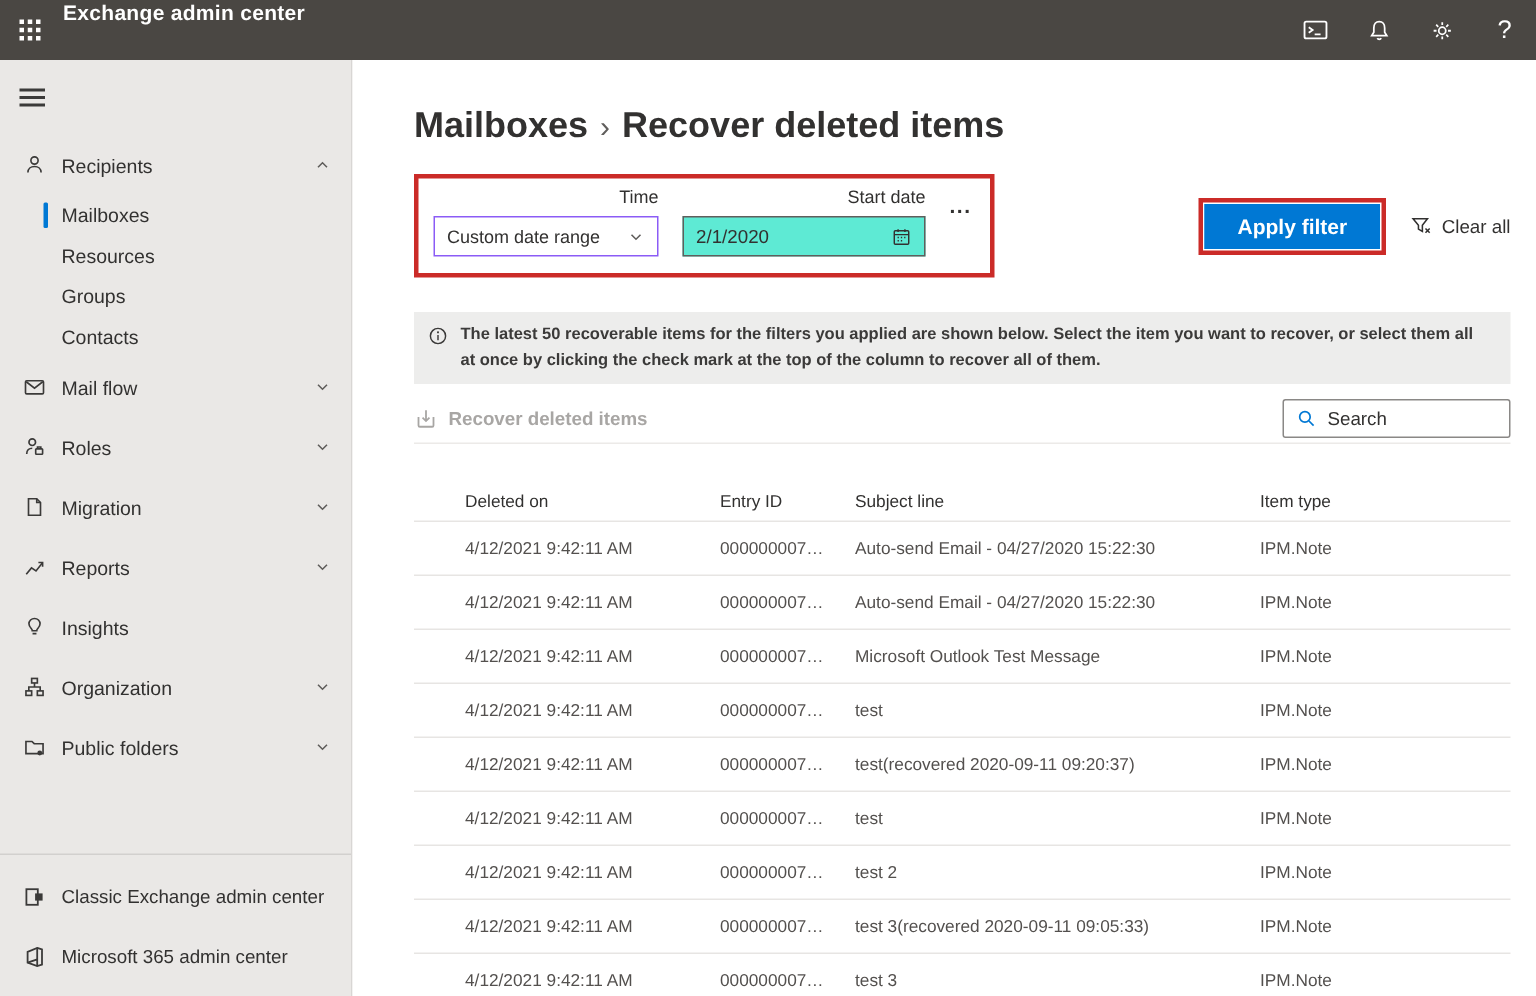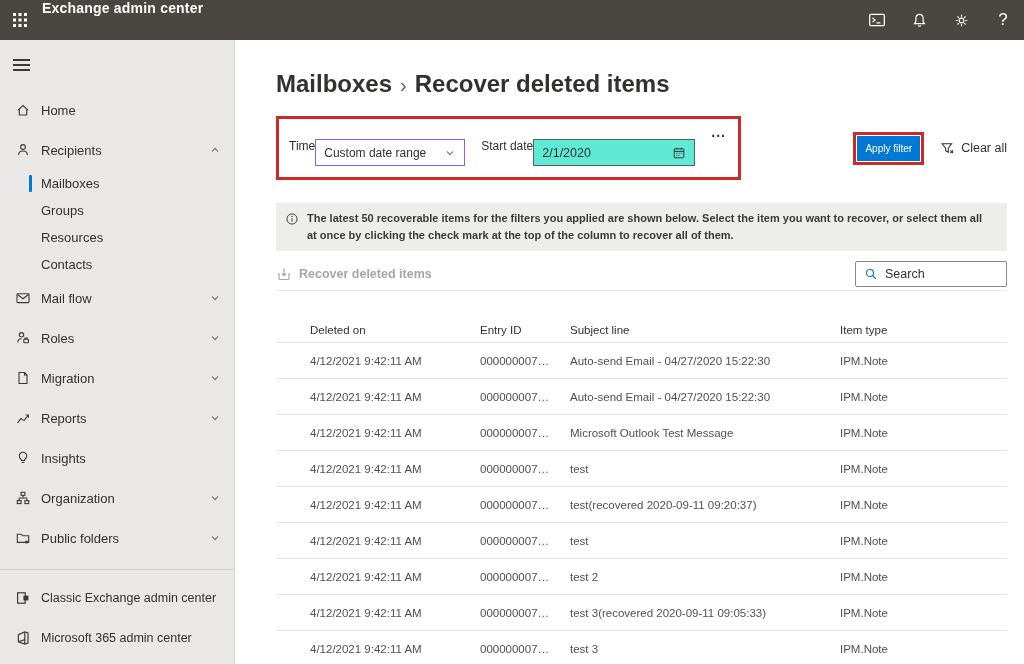--- a/index.html
+++ b/index.html
@@ -42,29 +42,29 @@
   
   .main { flex:1; background:#fff; padding:0 17px 0 41px; overflow:hidden; }
   .page-title { margin-top:30px; font-size:24px; font-weight:700; color:#323130; display:flex; align-items:baseline; gap:8px; }
   .page-title .crumb-parent { cursor:pointer; }
   .page-title .crumb-sep { color:#605e5c; font-weight:400; font-size:20px; }
   .page-title .crumb-current { font-weight:700; }
 
   
   .filter-row { margin-top:18px; display:flex; align-items:center; justify-content:space-between; }
   .filter-annot { border:3px solid #cb2b28; padding:5px 10px 11px 10px; display:flex; align-items:flex-end; gap:16px; }
-  .field { display:flex; flex-direction:row; }
+  .field { display:flex; flex-direction:column;align-items:flex-end; }
   .field-label { font-size:12px; color:#323130; margin-bottom:6px; font-weight:400; }
   .select-box { width:150px; height:27px; border:1px solid #8b5cf6; background:#fff; display:flex; align-items:center; padding:0 8px; font-size:12px; color:#323130; cursor:pointer; justify-content:space-between; }
   .date-box { width:162px; height:27px; border:1px solid #605e5c; background:#5eead4; display:flex; align-items:center; padding:0 8px; justify-content:space-between; }
   .date-box input { border:none; outline:none; width:100px; font-size:12.5px; color:#323130; font-family:"Liberation Sans", sans-serif; background:transparent; }
   .more-dots { font-size:14px; font-weight:700; color:#323130; letter-spacing:1px; padding:0 2px 26px 0; cursor:pointer; }
   .filter-actions { display:flex; align-items:center; gap:16px; }
   .apply-annot { border:3px solid #cb2b28; padding:1px; }
-  .apply-btn { background:#0078d4; color:#fff; border:1px solid #0078d4; font-size:10px; font-weight:400; padding:6px 7px; cursor:pointer; font-family:"Liberation Sans", sans-serif; }
+  .apply-btn { background:#0078d4; color:#fff; border:1px solid #0078d4; font-size:14px; font-weight:700; padding:6px 21px; cursor:pointer; font-family:"Liberation Sans", sans-serif; }
   .clear-all { display:flex; align-items:center; gap:6px; font-size:12.5px; color:#323130; cursor:pointer; }
 
   
   .info-banner { margin-top:23px; background:#ededec; display:flex; gap:8px; padding:7px 14px 8px 9px; align-items:flex-start; }
   .info-icon { flex:0 0 14px; margin-top:2px; }
   .info-text { font-size:11px; font-weight:700; color:#3b3a39; line-height:1.5; }
 
   
   .toolbar { margin-top:6px; height:34px; display:flex; align-items:center; justify-content:space-between; border-bottom:1px solid #eceae8; }
   .recover-btn { display:flex; align-items:center; gap:7px; color:#a8a6a4; font-size:12.5px; font-weight:700; cursor:default; }
@@ -132,29 +132,20 @@
       <div class="hamburger">
         <div class="bars">
             <span></span>
             <span></span>
             <span></span>
           </div>
       </div>
 
       <div class="nav">
 
-        <div class="nav-item">
-          <span class="nav-icon">
-            <svg width="16" height="16" viewBox="0 0 16 16" fill="none" stroke="#3b3a39" stroke-width="1.1">
-              <path d="M2.8 8.3 L8 3.6 L13.2 8.3"></path>
-                <path d="M4.3 7.2 V13 H11.7 V7.2"></path>
-            </svg>
-          </span>
-          <span class="nav-label">Home</span>
-        </div>
 
         <div class="nav-item">
           <span class="nav-icon">
             <svg width="16" height="16" viewBox="0 0 16 16" fill="none" stroke="#3b3a39" stroke-width="1.1">
               <circle cx="8" cy="5" r="2.4"></circle>
                 <path d="M3.6 13 C3.6 10.6 5.5 9 8 9 C10.5 9 12.4 10.6 12.4 13"></path>
             </svg>
           </span>
           <span class="nav-label">Recipients</span>
           <span class="nav-chevron">
@@ -162,24 +153,24 @@
                 <path d="M4 10 L8 6 L12 10"></path>
               </svg>
           </span>
         </div>
 
         <div class="nav-sub">
           <span class="sel-bar"></span>
           <span class="sub-label">Mailboxes</span>
         </div>
         <div class="nav-sub plain">
+          <span class="sub-label">Resources</span>
+        </div>
+        <div class="nav-sub plain">
           <span class="sub-label">Groups</span>
-        </div>
-        <div class="nav-sub plain">
-          <span class="sub-label">Resources</span>
         </div>
         <div class="nav-sub plain">
           <span class="sub-label">Contacts</span>
         </div>
 
         <div class="nav-item">
           <span class="nav-icon">
             <svg width="16" height="16" viewBox="0 0 16 16" fill="none" stroke="#3b3a39" stroke-width="1.1">
               <rect x="2" y="3.8" width="12" height="8.8" rx="0.8"></rect>
                 <path d="M2.5 4.5 L8 8.8 L13.5 4.5"></path>

